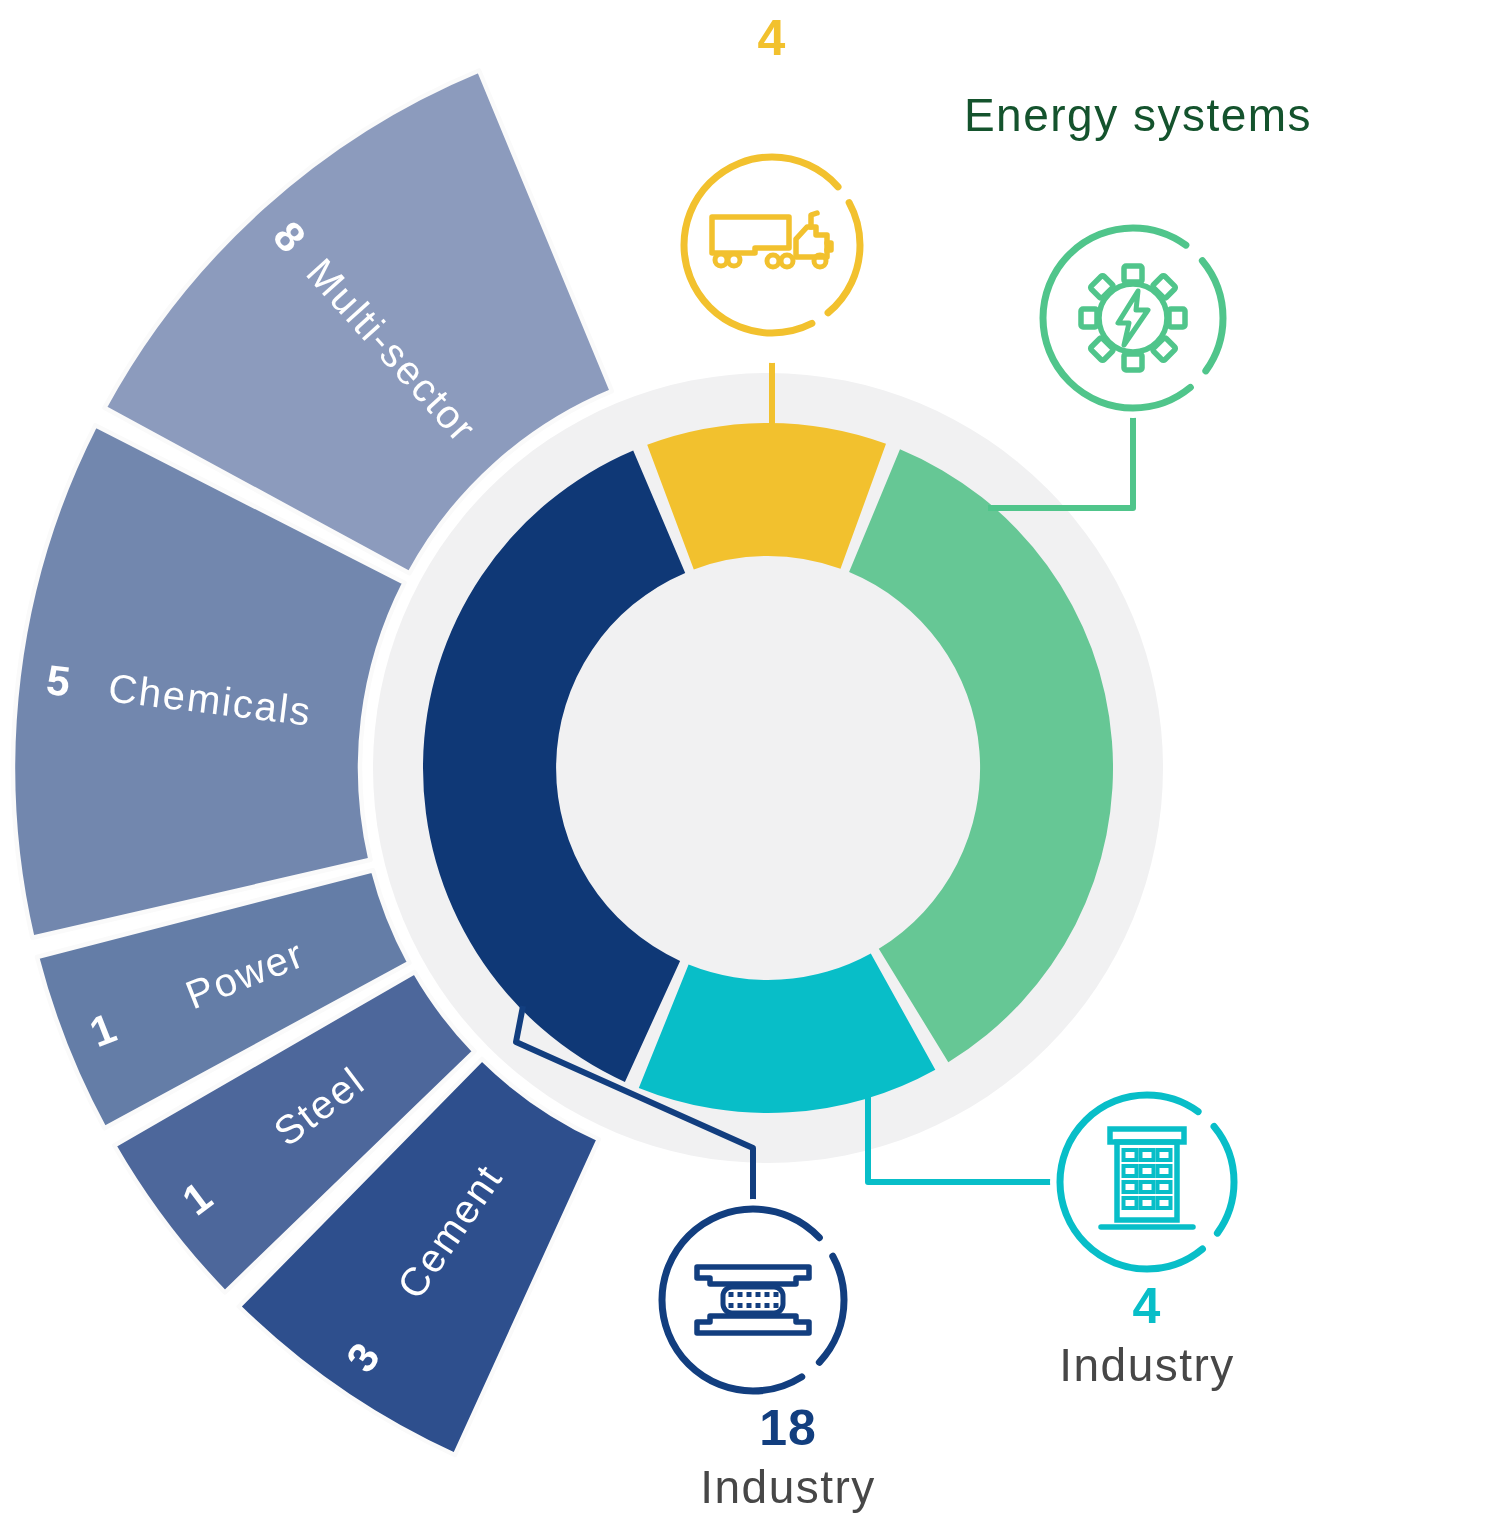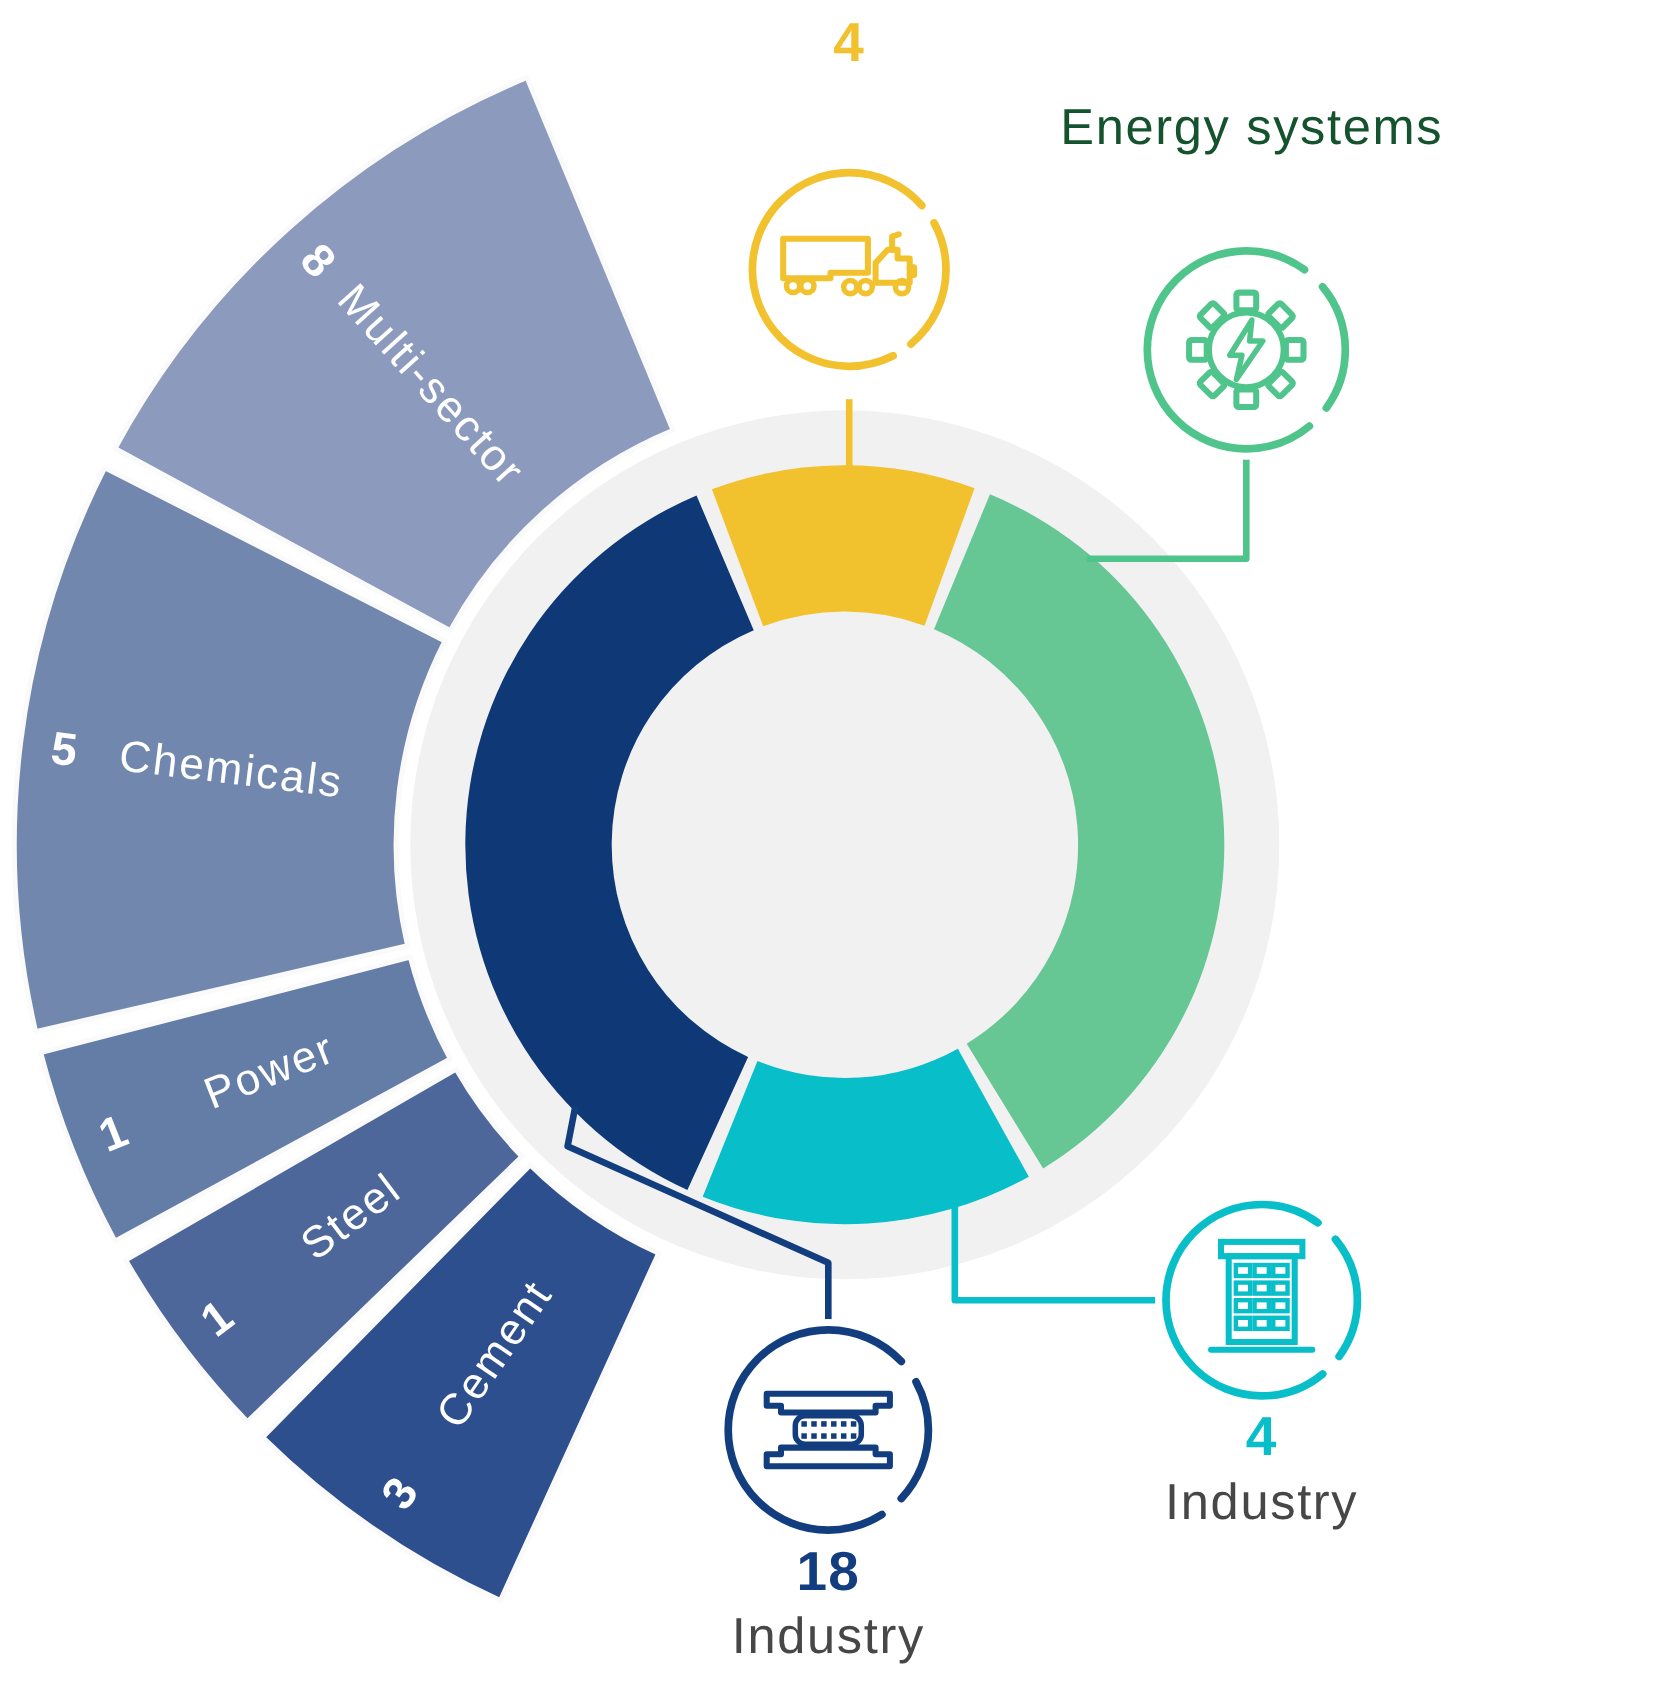--- a/index.html
+++ b/index.html
@@ -8,21 +8,21 @@
     font-family:"Liberation Sans",sans-serif;overflow:hidden;
   }
   .stage svg{position:absolute;left:0;top:0;}
   svg text{font-family:"Liberation Sans",sans-serif;}
   .callout{position:absolute;text-align:center;transform:translateX(-50%);white-space:nowrap;}
   .callout .num{font-size:50px;font-weight:700;line-height:1.15;letter-spacing:1px;}
   .callout .lbl{font-size:46px;line-height:1.3;letter-spacing:1.5px;}
   .callout--transport{left:772px;top:10px;}
   .callout--energy{left:1138px;top:86px;}
   .callout--buildings{left:1147px;top:1278px;}
-  .callout--industry{left:753px;top:1400px;}
+  .callout--industry{left:788px;top:1400px;}
 </style>
 </head>
 <body>
 
 <div class="stage">
 
   <svg id="figure" width="1512" height="1536" viewBox="0 0 1512 1536">
       <circle cx="768" cy="768" r="395" fill="#F1F1F2"></circle>
       <g>
         <path d="M 104.5 407.7 A 755 755 0 0 1 479.1 70.5 L 611.9 391.1 A 408 408 0 0 0 409.4 573.3 Z" fill="#8C9BBD" stroke="#FAFAFA" stroke-width="4.5" stroke-linejoin="round"></path>

